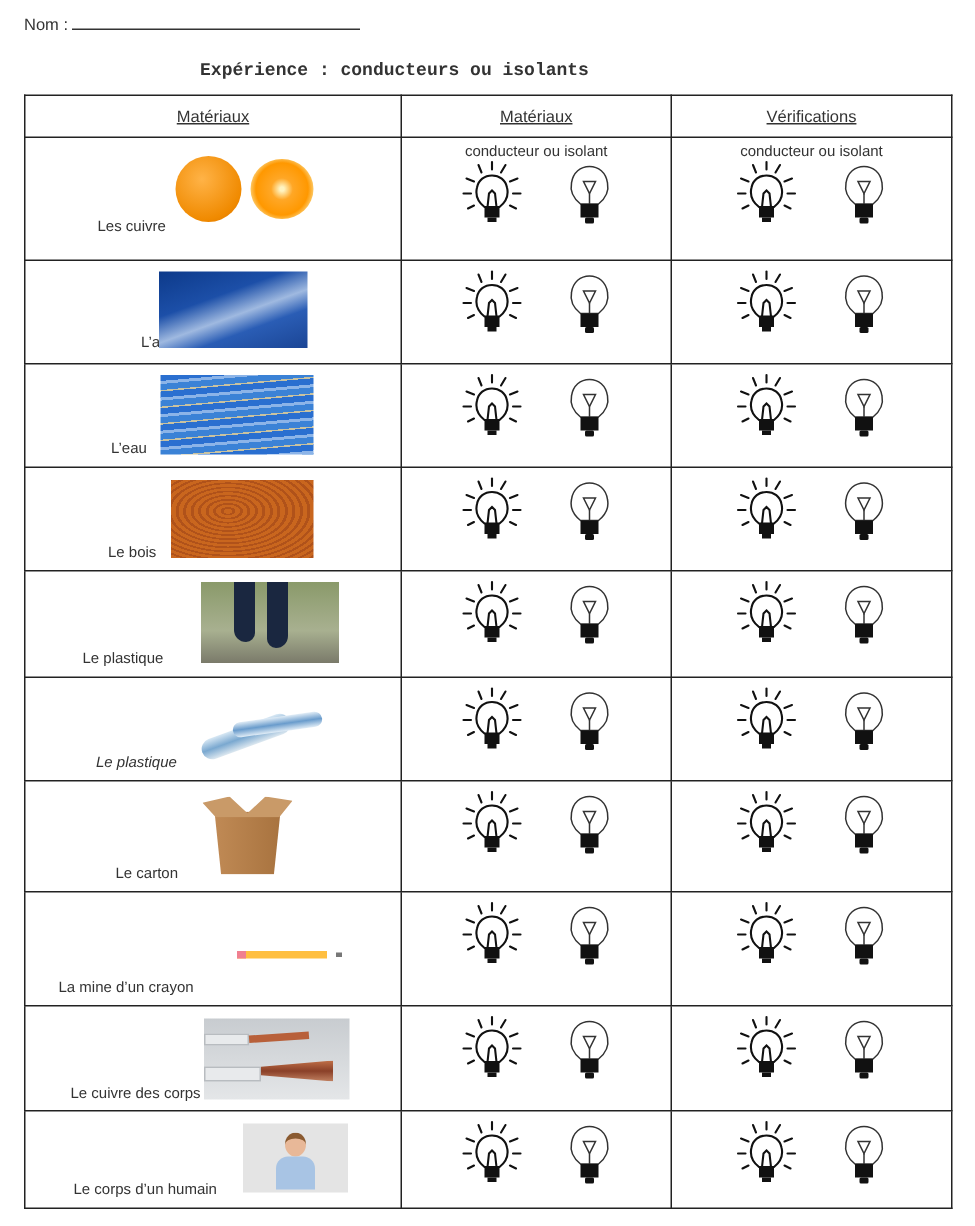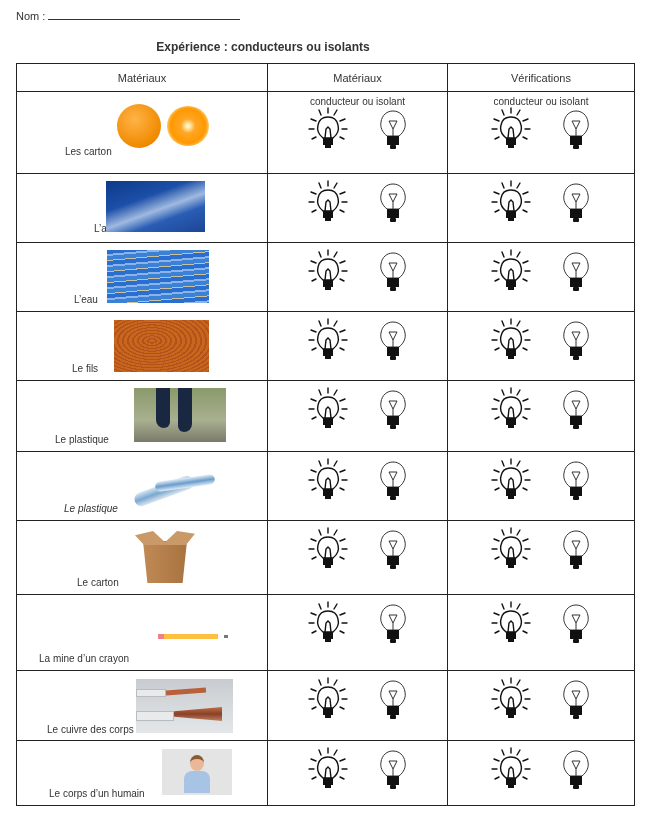--- a/index.html
+++ b/index.html
@@ -2,27 +2,27 @@
 <html><head>
 <meta charset="utf-8">
 <style>
   * { box-sizing: border-box; margin: 0; padding: 0; }
   body {
     width: 650px; height: 817px; background: #ffffff; position: relative;
     font-family: "Liberation Sans", sans-serif; color: #333; overflow: hidden;
   }
   .nom { position: absolute; left: 16px; top: 10px; font-size: 11px; color: #333; }
   .nom .line { display: inline-block; width: 192px; border-bottom: 1px solid #333; height: 10px; vertical-align: baseline; margin-left: 3px; }
-  .title { position: absolute; left: 0; width: 526px; top: 40px; text-align: center; font-size: 12px; font-weight: bold; color: #333; }
+  .title { position: absolute; left: 0; width: 526px; top: 40px; text-align: center; font-size: 12px; font-weight: bold; color: #333; font-family: Liberation Mono, monospace; }
   table {
     position: absolute; left: 16px; top: 63px; width: 618px;
     border-collapse: collapse; table-layout: fixed;
   }
   td, th { border: 1.5px solid #222; }
-  th { height: 28px; font-weight: normal; font-size: 11px; color: #333; text-align: center; }
+  th { height: 28px; font-weight: normal; font-size: 11px; color: #333; text-align: center; text-decoration: underline; }
   td { vertical-align: top; position: relative; }
   .mat-cell { padding: 0; }
   .mat-inner { position: relative; width: 100%; height: 100%; }
   .mat-label { position: absolute; font-size: 10px; color: #333; white-space: nowrap; }
   .mat-img { position: absolute; }
   .bulbs { display: flex; justify-content: center; gap: 26px; align-items: center; }
   .cond-label { text-align: center; font-size: 10px; color: #333; margin-top: 4px; }
   svg { display: block; }
 </style>
 </head>
@@ -43,21 +43,21 @@
     <tr>
       <th>Matériaux</th>
       <th>Matériaux</th>
       <th>Vérifications</th>
     </tr>
   </thead>
   <tbody id="tbody">
       <tr style="height: 81px;">
     <td class="mat-cell">
       <div class="mat-inner" style="height:81px">
-        <span class="mat-label" style="left:48px;bottom:16px">Les carton</span>
+        <span class="mat-label" style="left:48px;bottom:16px">Les cuivre</span>
         <div class="mat-img" style="left:100px;top:12px;width:95px;height:44px">
               <div style="display:flex;gap:6px">
                 <div style="width:44px;height:44px;border-radius:50%;background:radial-gradient(circle at 40% 35%,#ffb347,#f08a00 70%,#d86e00)"></div>
                 <div style="width:42px;height:40px;margin-top:2px;border-radius:50%;background:radial-gradient(circle,#fff3c0 5%,#ffa726 25%,#ff9800 60%,#fbe4a0 80%,#f7a035 95%)"></div>
               </div>
             </div>
       </div>
     </td>
 
     <td>
@@ -292,21 +292,21 @@
     <rect x="11" y="29" width="12" height="9" fill="#111"></rect>
     <rect x="14" y="38" width="6" height="4" rx="1" fill="#111"></rect>
   </svg>
 </span>
       </div>
     </td>
       </tr>
       <tr style="height: 68px;">
     <td class="mat-cell">
       <div class="mat-inner" style="height:68px">
-        <span class="mat-label" style="left:55px;bottom:6px">Le fils</span>
+        <span class="mat-label" style="left:55px;bottom:6px">Le bois</span>
         <div class="mat-img" style="left:97px;top:8px;width:95px;height:52px">
               <div style="width:95px;height:52px;background:repeating-radial-gradient(ellipse at 40% 40%,#c9661e 0 3px,#b0521a 3px 5px)"></div>
             </div>
       </div>
     </td>
 
     <td>
 
       <div class="bulbs" style="margin-top:6px">
         <span>

